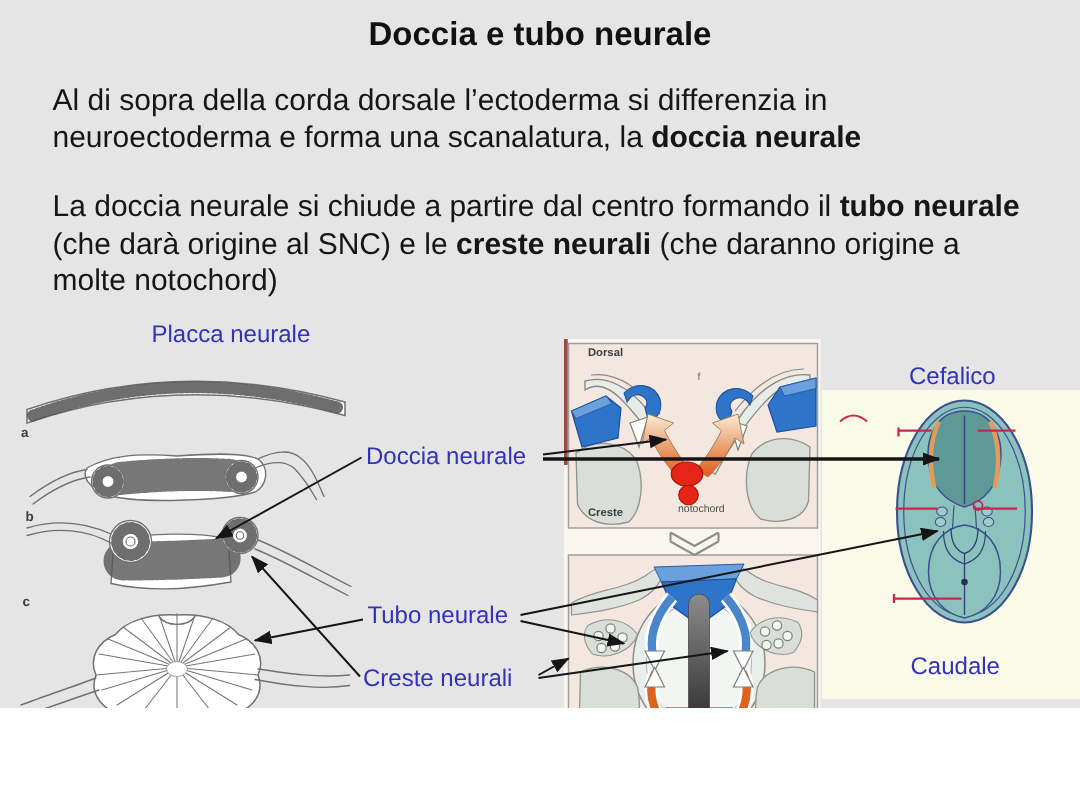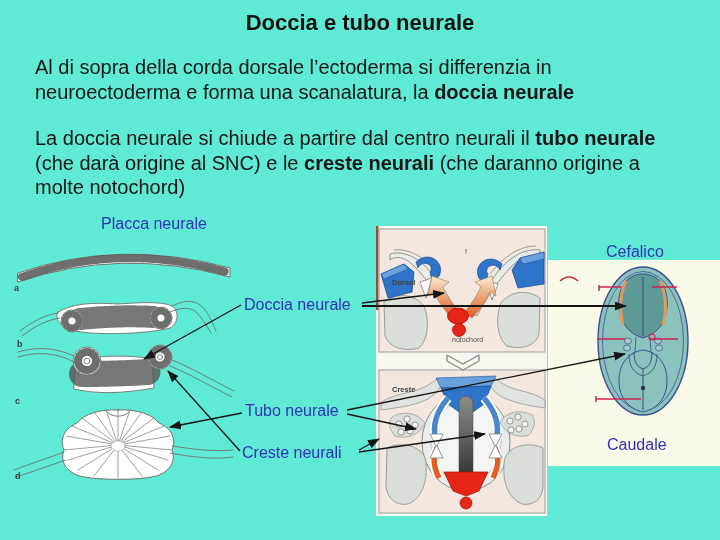--- a/index.html
+++ b/index.html
@@ -1,25 +1,25 @@
 <!DOCTYPE html>
 <html><head>
 <meta charset="utf-8">
 <style>
   html,body{margin:0;padding:0;background:#fff;}
-  #slide{position:relative;width:720px;height:540px;background:#5eead4;overflow:hidden;
+  #slide{position:relative;width:720px;height:472px;background:#e5e5e5;overflow:hidden;
          font-family:"Liberation Sans",sans-serif;color:#1a1a1a;}
   .title{position:absolute;top:10px;left:0;width:720px;text-align:center;
          font-size:22px;font-weight:bold;color:#111;}
   .para{position:absolute;left:35px;width:652px;font-size:20px;line-height:24.5px;color:#161616;}
   #p1{top:55px;}
   #p2{top:126px;}
   .b{font-weight:bold;}
   .bluelab{position:absolute;font-size:16px;color:#3232b8;white-space:nowrap;}
-  .tinylab{position:absolute;font-weight:bold;color:#3a3f42;font-size:7.5px;white-space:nowrap;margin-top:48px;}
+  .tinylab{position:absolute;font-weight:bold;color:#3a3f42;font-size:7.5px;white-space:nowrap;}
   .stagelab{position:absolute;font-weight:bold;color:#3a3f42;font-size:9px;}
   .microlab{position:absolute;color:#4a4f4a;font-size:7px;white-space:nowrap;}
   svg{position:absolute;top:0;left:0;}
 </style>
 </head>
 <body>
 
 <div id="slide">
 
   <svg width="720" height="540" viewBox="0 0 720 540">
@@ -176,21 +176,21 @@
       <line x1="347" y1="414" x2="416" y2="429" marker-end="url(#ah)"></line>
       <line x1="359" y1="450" x2="379" y2="439" marker-end="url(#ah)"></line>
       <line x1="359" y1="452" x2="485" y2="434" marker-end="url(#ah)"></line>
     </g>
   </svg>
 
   <div class="title">Doccia e tubo neurale</div>
 
   <div class="para" id="p1"><span>Al di sopra della corda dorsale l’ectoderma si differenzia in neuroectoderma e forma una scanalatura, la </span><span class="b">doccia neurale</span></div>
 
-  <div class="para" id="p2"><span>La doccia neurale si chiude a partire dal centro neurali il </span><span class="b">tubo neurale</span><span> (che darà origine al SNC) e le </span><span class="b">creste neurali</span><span> (che daranno origine a molte notochord)</span></div>
+  <div class="para" id="p2"><span>La doccia neurale si chiude a partire dal centro formando il </span><span class="b">tubo neurale</span><span> (che darà origine al SNC) e le </span><span class="b">creste neurali</span><span> (che daranno origine a molte notochord)</span></div>
 
   <div class="bluelab" style="left:55px;top:215px;margin-left:46px;">Placca neurale</div>
   <div class="bluelab" style="left:244px;top:296px;">Doccia neurale</div>
   <div class="bluelab" style="left:245px;top:402px;">Tubo neurale</div>
   <div class="bluelab" style="left:242px;top:444px;">Creste neurali</div>
   <div class="bluelab" style="left:606px;top:243px;">Cefalico</div>
   <div class="bluelab" style="left:607px;top:436px;">Caudale</div>
 
   <div class="tinylab" style="left:392px;top:230px;">Dorsal</div>
   <div class="tinylab" style="left:392px;top:337px;">Creste</div>

